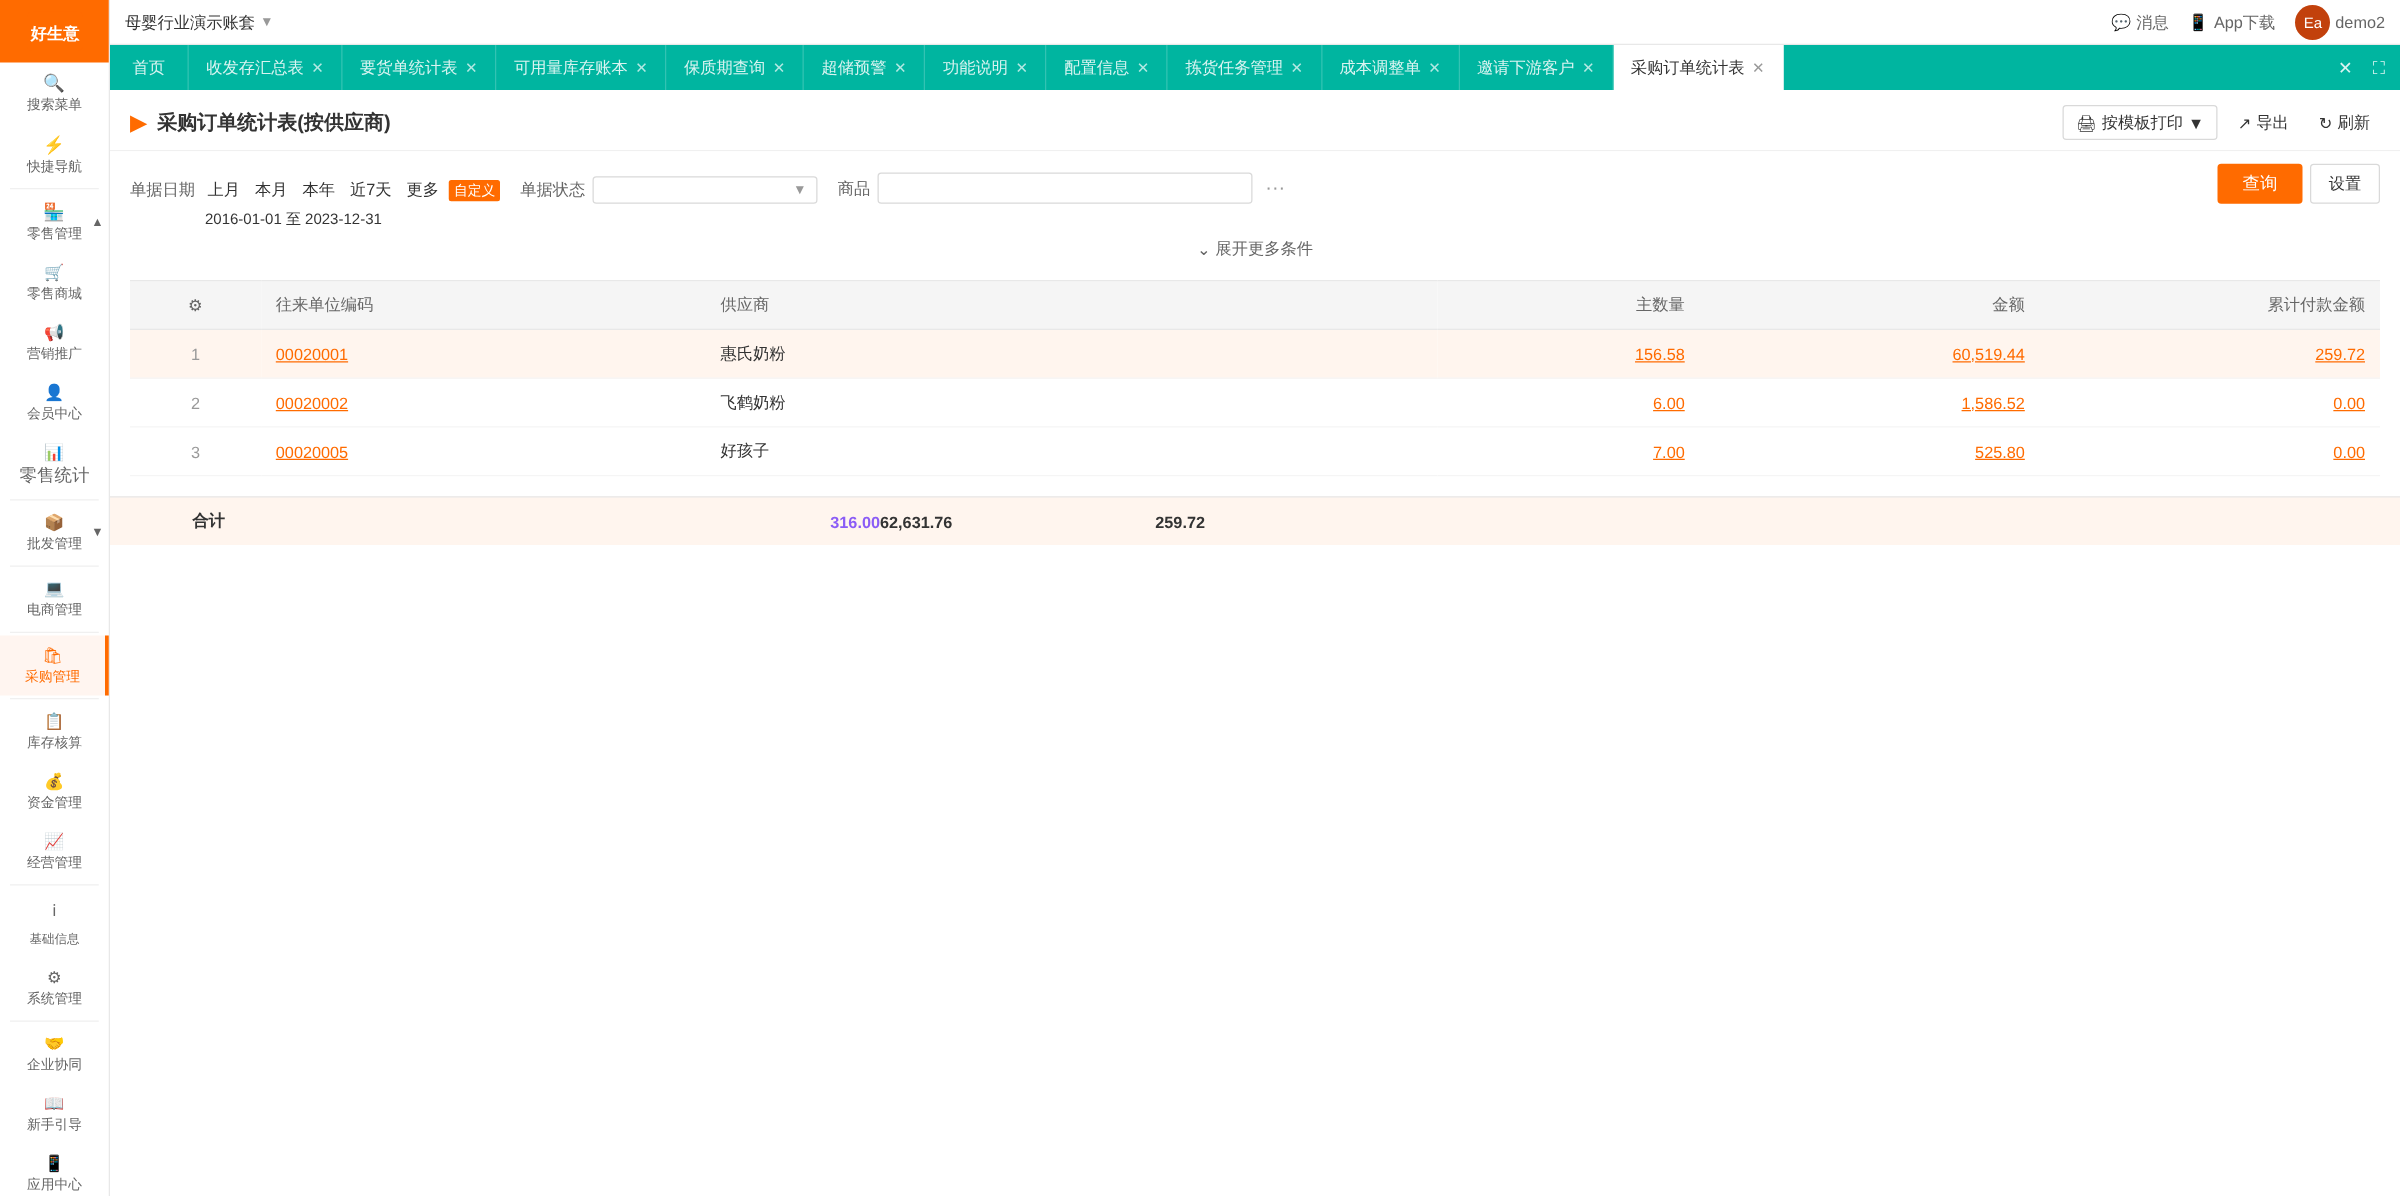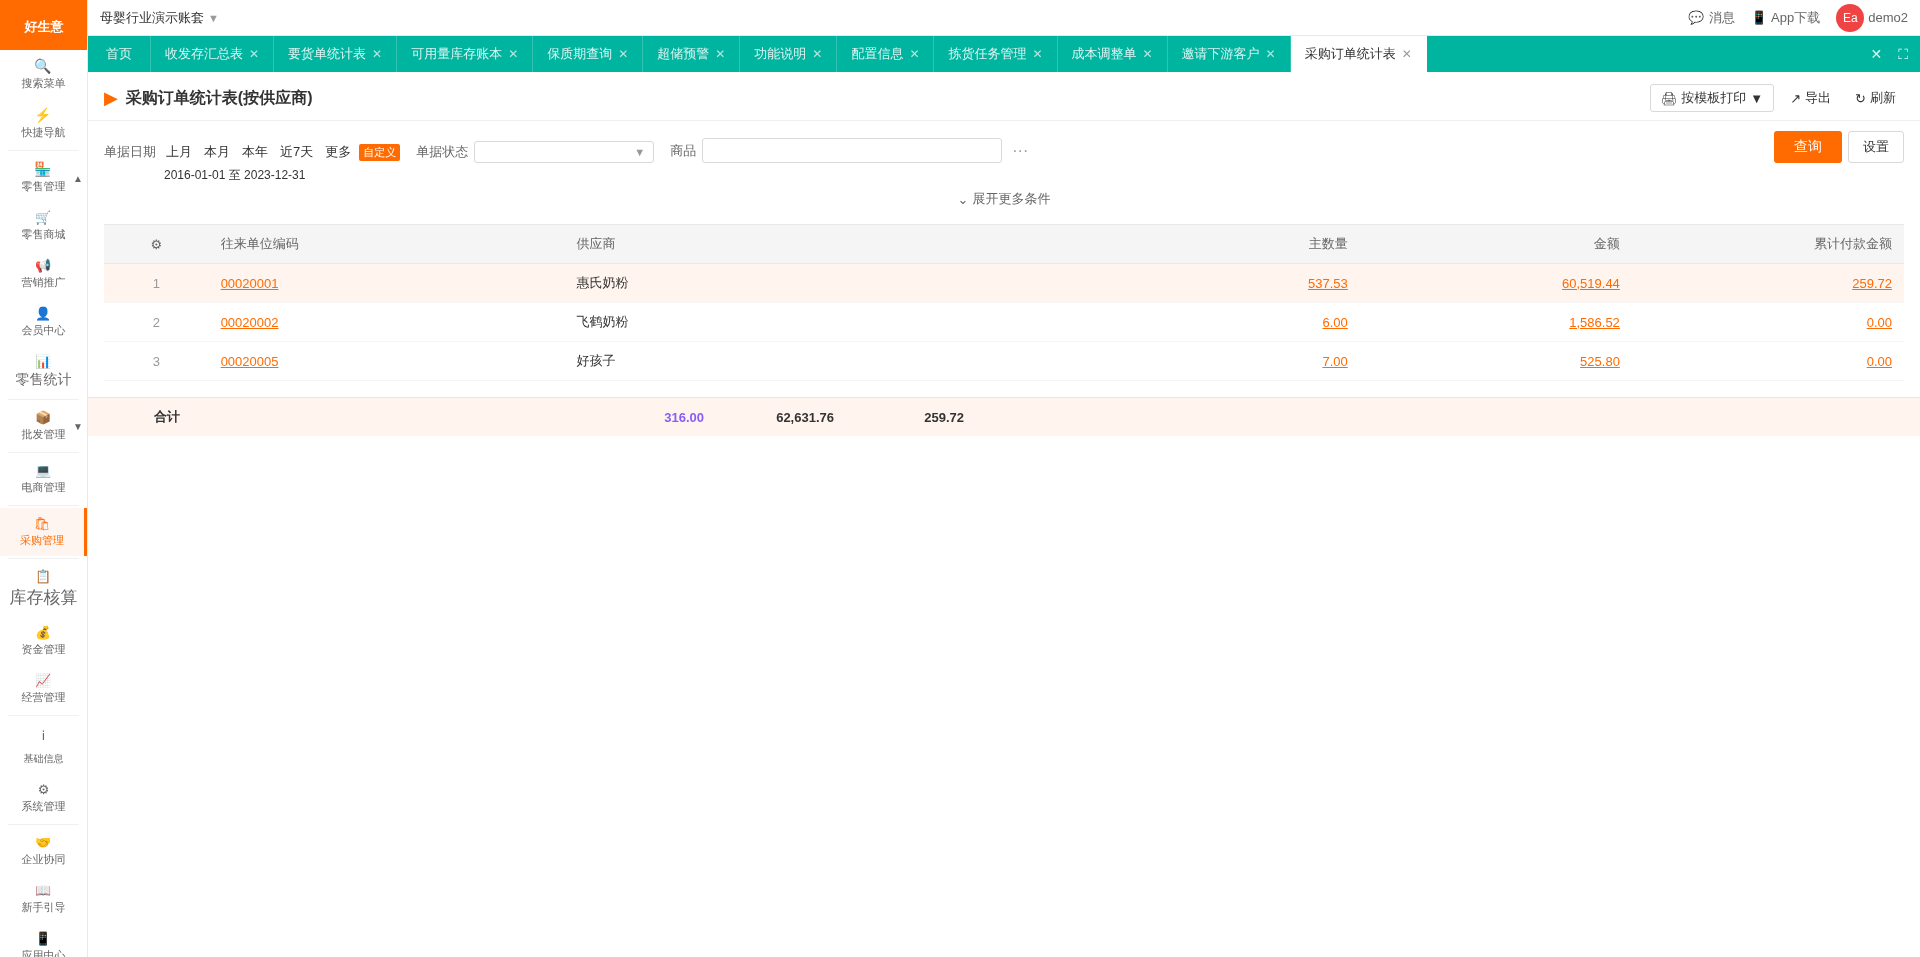--- a/index.html
+++ b/index.html
@@ -22,21 +22,21 @@
     
     .main-content { flex: 1; display: flex; flex-direction: column; overflow: hidden; }
     
     
     .top-bar { height: 36px; background: #fff; display: flex; align-items: center; padding: 0 12px; border-bottom: 1px solid #e8e8e8; justify-content: space-between; }
     .top-bar-left { display: flex; align-items: center; gap: 6px; }
     .org-selector { display: flex; align-items: center; gap: 4px; color: #333; font-size: 13px; cursor: pointer; }
     .org-selector .arrow { color: #999; font-size: 11px; }
     .top-bar-right { display: flex; align-items: center; gap: 16px; }
     .top-bar-action { display: flex; align-items: center; gap: 4px; color: #666; font-size: 13px; cursor: pointer; }
-    .user-avatar { width: 28px; height: 28px; border-radius: 50%; background: #ef4444; display: flex; align-items: center; justify-content: center; color: #fff; font-size: 12px; }
+    .user-avatar { width: 28px; height: 28px; border-radius: 50%; background: #c2410c; display: flex; align-items: center; justify-content: center; color: #fff; font-size: 12px; }
     
     
     .tab-bar { height: 36px; background: #00b5a0; display: flex; align-items: stretch; overflow: hidden; }
     .tab-item { display: flex; align-items: center; padding: 0 14px; cursor: pointer; color: rgba(255,255,255,0.85); font-size: 13px; white-space: nowrap; border-right: 1px solid rgba(255,255,255,0.2); gap: 6px; min-width: 0; }
     .tab-item.active { background: #fff; color: #333; }
     .tab-item.home { padding: 0 18px; }
     .tab-close { font-size: 12px; color: rgba(255,255,255,0.7); line-height: 1; }
     .tab-item.active .tab-close { color: #999; }
     .tab-bar-actions { margin-left: auto; display: flex; align-items: center; padding: 0 8px; gap: 8px; }
     .tab-bar-action-btn { background: none; border: none; color: rgba(255,255,255,0.85); cursor: pointer; font-size: 14px; padding: 4px; }
@@ -150,21 +150,21 @@
         <span style="font-size:11px;margin-top:2px;">电商管理</span>
       </div>
       <div class="sidebar-divider"></div>
       <div class="sidebar-nav-item active">
         <span style="font-size:13px;">🛍</span>
         <span style="font-size:11px;margin-top:2px;">采购管理</span>
       </div>
       <div class="sidebar-divider"></div>
       <div class="sidebar-nav-item">
         <span style="font-size:13px;">📋</span>
-        <span style="font-size:17px;margin-top:2px;">库存核算</span>
+        <span style="font-size:11px;margin-top:2px;">库存核算</span>
       </div>
       <div class="sidebar-nav-item">
         <span style="font-size:13px;">💰</span>
         <span style="font-size:11px;margin-top:2px;">资金管理</span>
       </div>
       <div class="sidebar-nav-item">
         <span style="font-size:13px;">📈</span>
         <span style="font-size:11px;margin-top:2px;">经营管理</span>
       </div>
       <div class="sidebar-divider"></div>
@@ -373,21 +373,21 @@
             <tbody>
               <tr>
                 <td class="col-num">1</td>
                 <td class="col-code">
                   <span class="link-text">00020001</span>
                 </td>
                 <td class="col-supplier">
                   <span>惠氏奶粉</span>
                 </td>
                 <td class="col-qty right">
-                  <span class="link-text">537.53</span>
+                  <span class="link-text">156.58</span>
                 </td>
                 <td class="col-amount right">
                   <span class="link-text">60,519.44</span>
                 </td>
                 <td class="col-paid right">
                   <span class="link-text">259.72</span>
                 </td>
               </tr>
               <tr>
                 <td class="col-num">2</td>
@@ -427,20 +427,20 @@
               </tr>
             </tbody>
           </table>
         </div>
 
         <div style="background:#fff5ee;padding:10px 16px;display:flex;align-items:center;border-top:1px solid #e8e8e8;">
           <div style="width:50px;"></div>
           <div style="width:170px;font-size:13px;color:#333;font-weight:bold;">合计</div>
           <div style="width:280px;"></div>
           <div style="width:100px;text-align:right;font-size:13px;font-weight:bold;color:#8b5cf6;">316.00</div>
-          <div style="width:130px;text-align:right;font-size:13px;font-weight:bold;color:#333;">62,631.76</div>
+          <div style="width:130px;font-size:13px;font-weight:bold;color:#333;">62,631.76</div>
           <div style="width:130px;text-align:right;font-size:13px;font-weight:bold;color:#333;">259.72</div>
         </div>
 
       </div>
     </div>
   </div>
 </div>
 
 </body></html>

